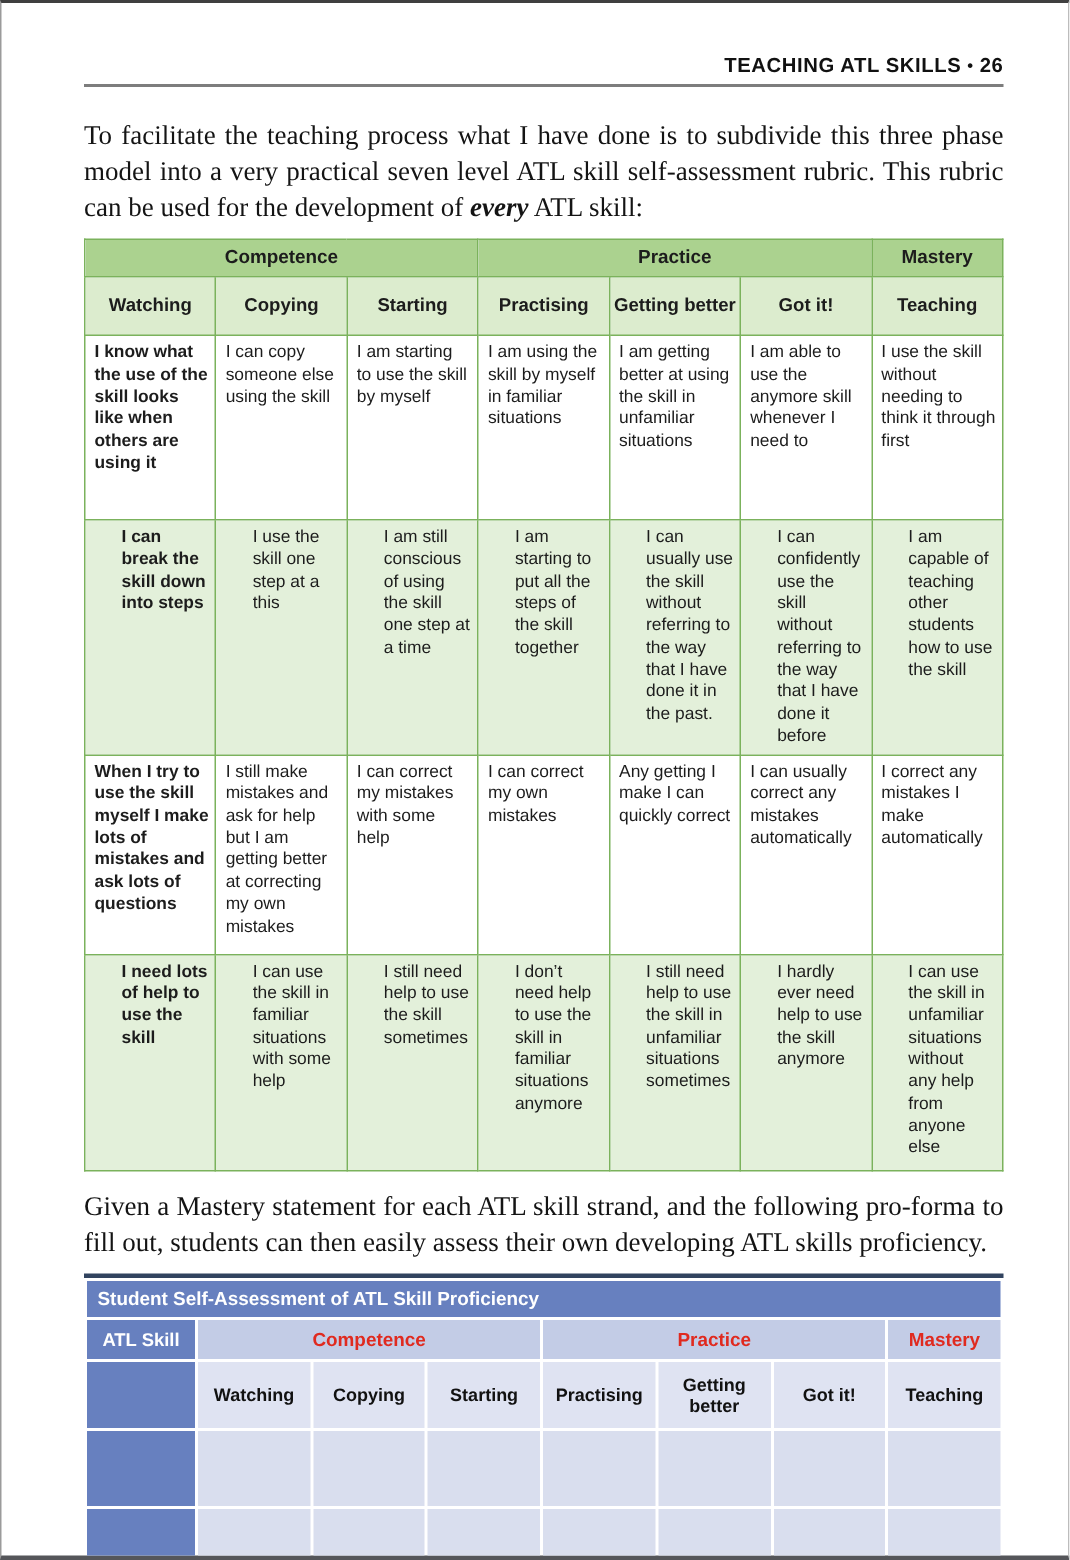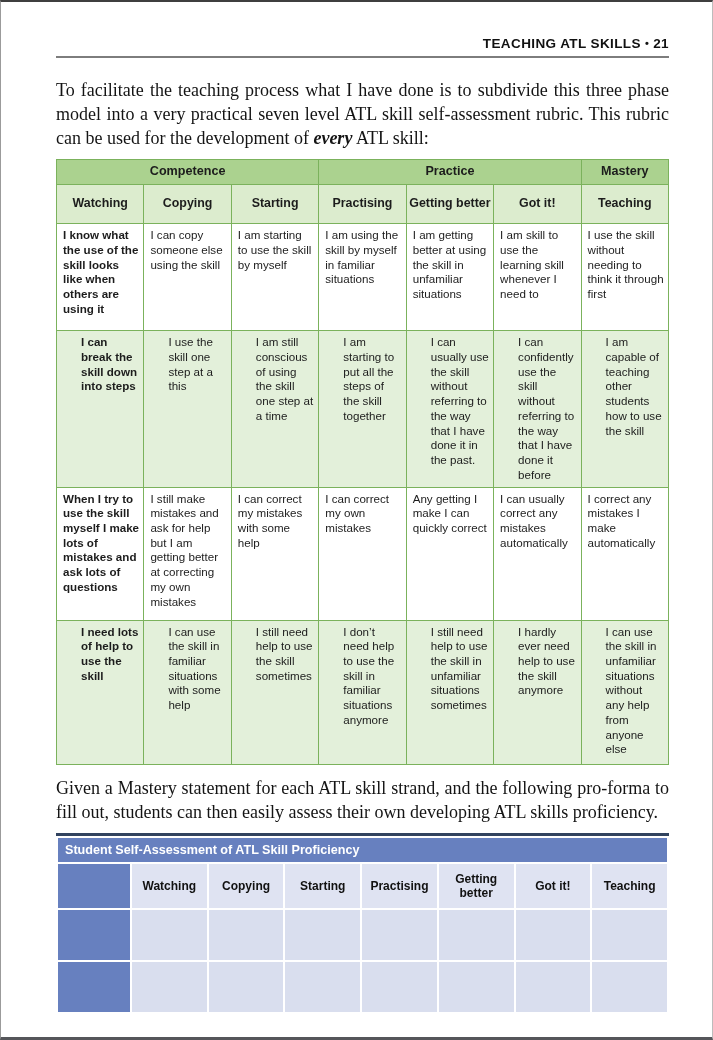--- a/index.html
+++ b/index.html
@@ -91,21 +91,21 @@
   table.assess tr.empty1 td{height:46px;}
   table.assess tr.empty2 td{height:46px;}
 </style>
 </head>
 <body>
 
 <div class="page">
   <div class="content">
 
     <div class="running-head">
-      <span>TEACHING ATL SKILLS</span><span class="dot">•</span><span>21</span>
+      <span>TEACHING ATL SKILLS</span><span class="dot">•</span><span>26</span>
     </div>
     <div class="rule"></div>
 
     <p class="body-text"><span>To facilitate the teaching process what I have done is to subdivide this three phase model into a very practical seven level ATL skill self-assessment rubric. This rubric can be used for the development of </span><span class="bi">every</span><span> ATL skill:</span></p>
 
     <table class="rubric">
       <tbody>
           <tr class="grp">
         <th colspan="3">Competence</th>
         <th colspan="3">Practice</th>
@@ -113,27 +113,27 @@
       </tr>
       <tr class="sub">
         <th>Watching</th>
         <th>Copying</th>
         <th>Starting</th>
         <th>Practising</th>
         <th>Getting better</th>
         <th>Got it!</th>
         <th>Teaching</th>
       </tr>
-      <tr style="height:107px;">
+      <tr style="height:123px;">
         <td class="lead">I know what the use of the skill looks like when others are using it</td>
         <td>I can copy someone else using the skill</td>
         <td>I am starting to use the skill by myself</td>
         <td>I am using the skill by myself in familiar situations</td>
         <td>I am getting better at using the skill in unfamiliar situations</td>
-        <td>I am skill to use the learning skill whenever I need to</td>
+        <td>I am able to use the anymore skill whenever I need to</td>
         <td>I use the skill without needing to think it through first</td>
       </tr>
       <tr class="shade" style="height:125px;">
         <td class="lead">I can break the skill down into steps</td>
         <td>I use the skill one step at a this</td>
         <td>I am still conscious of using the skill one step at a time</td>
         <td>I am starting to put all the steps of the skill together</td>
         <td>I can usually use the skill without referring to the way that I have done it in the past.</td>
         <td>I can confidently use the skill without referring to the way that I have done it before</td>
         <td>I am capable of teaching other students how to use the skill</td>
@@ -169,20 +169,26 @@
             <col>
             <col>
             <col>
             <col>
             <col>
             <col>
         </colgroup>
         <tbody>
             <tr>
           <td class="title" colspan="8">Student Self-Assessment of ATL Skill Proficiency</td>
+        </tr>
+        <tr>
+          <td class="hdrblue">ATL Skill</td>
+          <td class="grpcell" colspan="3">Competence</td>
+          <td class="grpcell" colspan="3">Practice</td>
+          <td class="grpcell">Mastery</td>
         </tr>
         <tr>
           <td class="blank-head"></td>
           <td class="subcell">Watching</td>
           <td class="subcell">Copying</td>
           <td class="subcell">Starting</td>
           <td class="subcell">Practising</td>
           <td class="subcell">Getting better</td>
           <td class="subcell">Got it!</td>
           <td class="subcell">Teaching</td>

